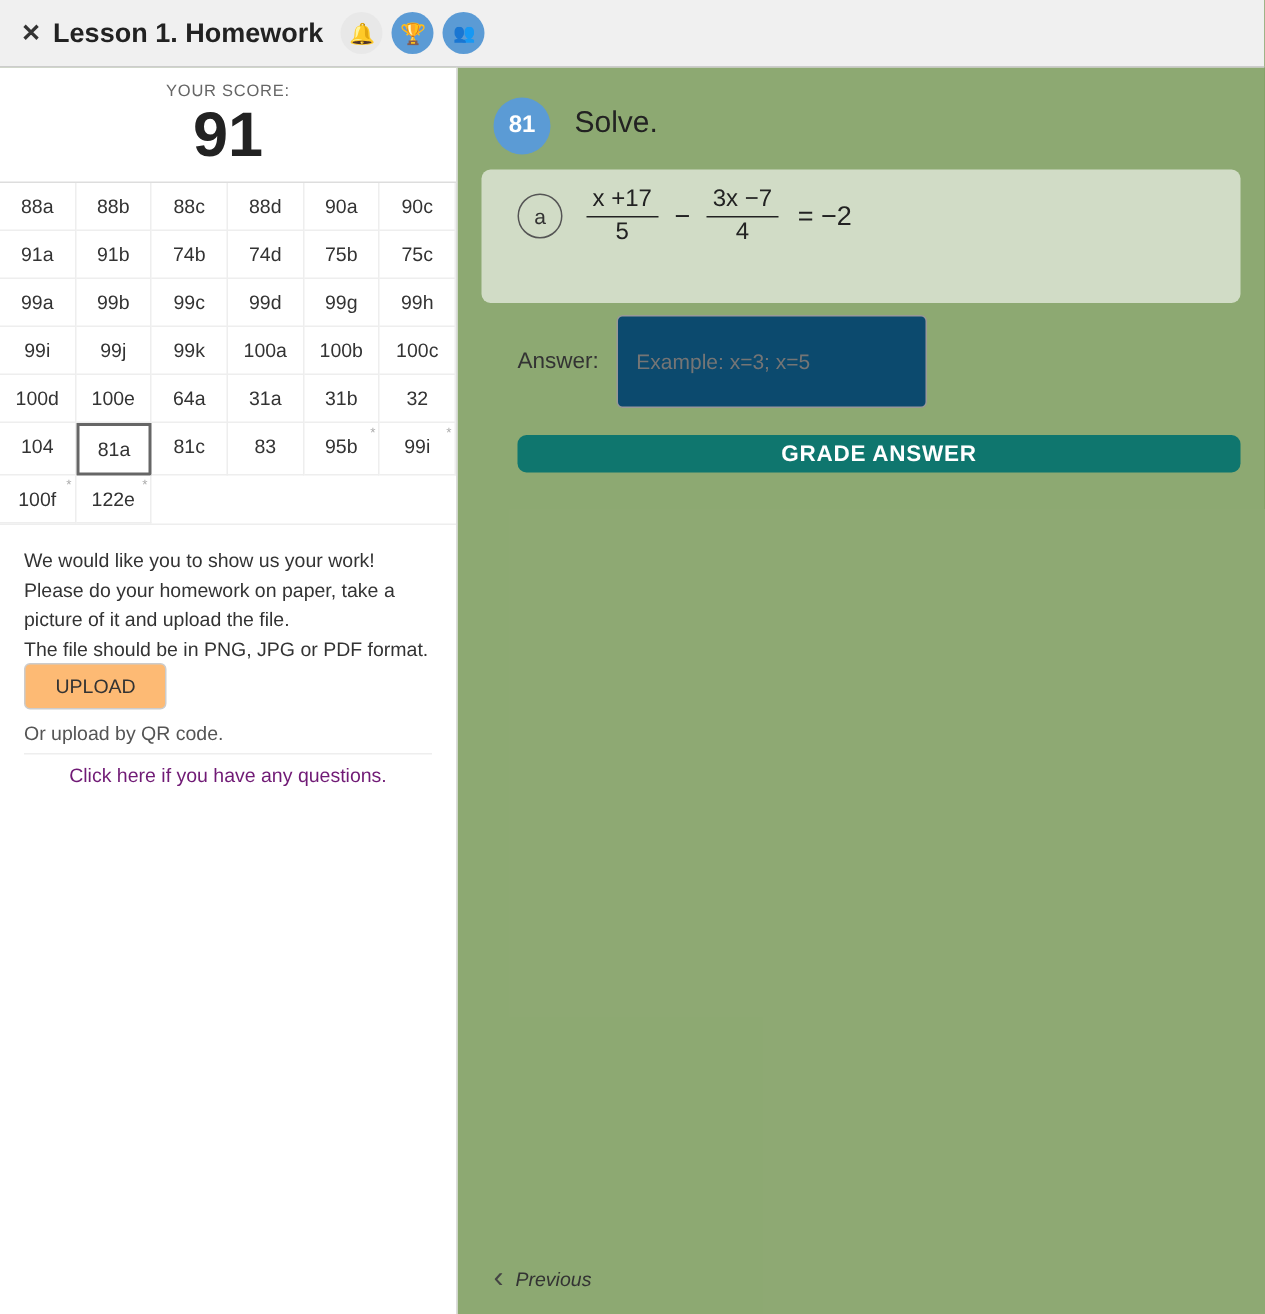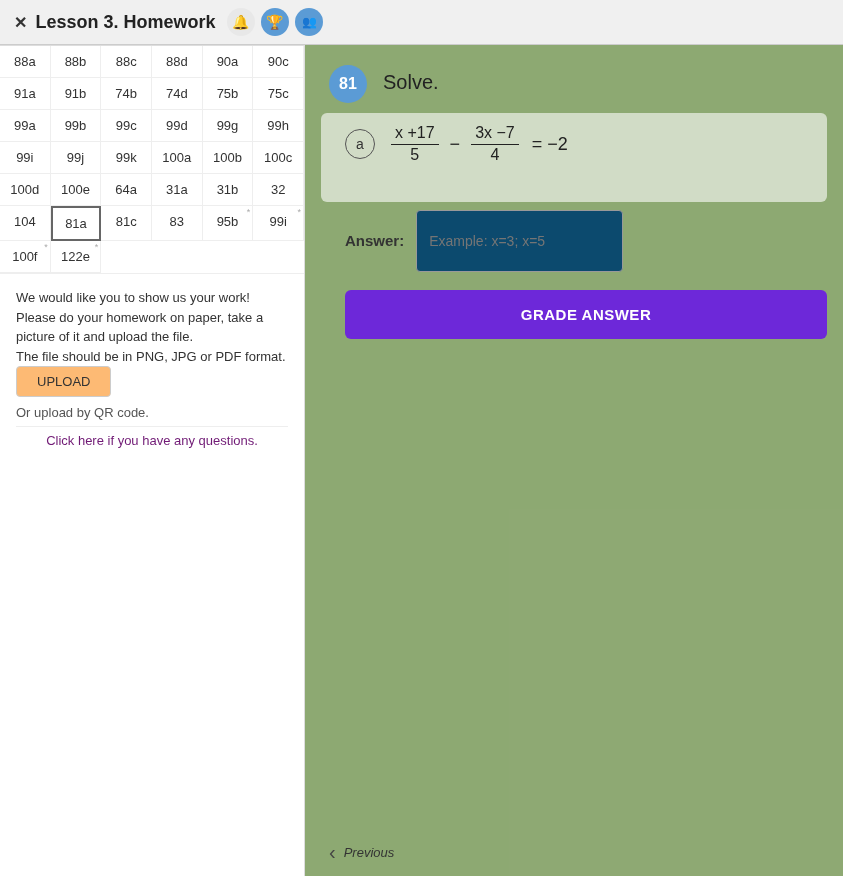--- a/index.html
+++ b/index.html
@@ -238,39 +238,39 @@
 
     .answer-row {
       display: flex;
       align-items: center;
       gap: 12px;
       padding: 0 24px;
       margin: 8px 16px 14px;
     }
     .answer-label {
       font-size: 15px;
-      font-weight: bold;
+      font-weight: normal;
       color: #333;
     }
     .answer-input {
       border: 1.5px solid #999;
       border-radius: 4px;
       padding: 22px 12px;
       font-size: 14px;
       color: #aaa;
       background: #0c4a6e;
       min-width: 200px;
     }
 
     .grade-button {
-      background: #6d28d9;
+      background: #0f766e;
       color: white;
       border: none;
       border-radius: 6px;
-      padding: 16px 28px;
+      padding: 4px 28px;
       font-size: 15px;
       font-weight: bold;
       cursor: pointer;
       margin: 4px 16px 20px 40px;
       letter-spacing: 0.5px;
     }
 
     .previous-section {
       display: flex;
       align-items: center;
@@ -290,31 +290,35 @@
       cursor: pointer;
       font-weight: 500;
       font-style: italic;
     }
   </style>
 </head>
 <body>
 
 <div class="header">
   <span class="header-back-icon">✕</span>
-  <span class="header-title">Lesson 3. Homework</span>
+  <span class="header-title">Lesson 1. Homework</span>
   <div class="header-icons">
     <div class="header-icon-bell">🔔</div>
     <div class="header-icon-trophy">🏆</div>
     <div class="header-icon-group">👥</div>
   </div>
 </div>
 
 <div class="main-layout">
 
   <div class="left-panel">
+    <div class="score-section">
+      <div class="score-label">YOUR SCORE:</div>
+      <div class="score-value">91</div>
+    </div>
 
     <div class="problem-grid" id="problem-grid">
     <div class="grid-cell">88a</div>
         <div class="grid-cell">88b</div>
         <div class="grid-cell">88c</div>
         <div class="grid-cell">88d</div>
         <div class="grid-cell">90a</div>
         <div class="grid-cell">90c</div>
         <div class="grid-cell">91a</div>
         <div class="grid-cell">91b</div>

